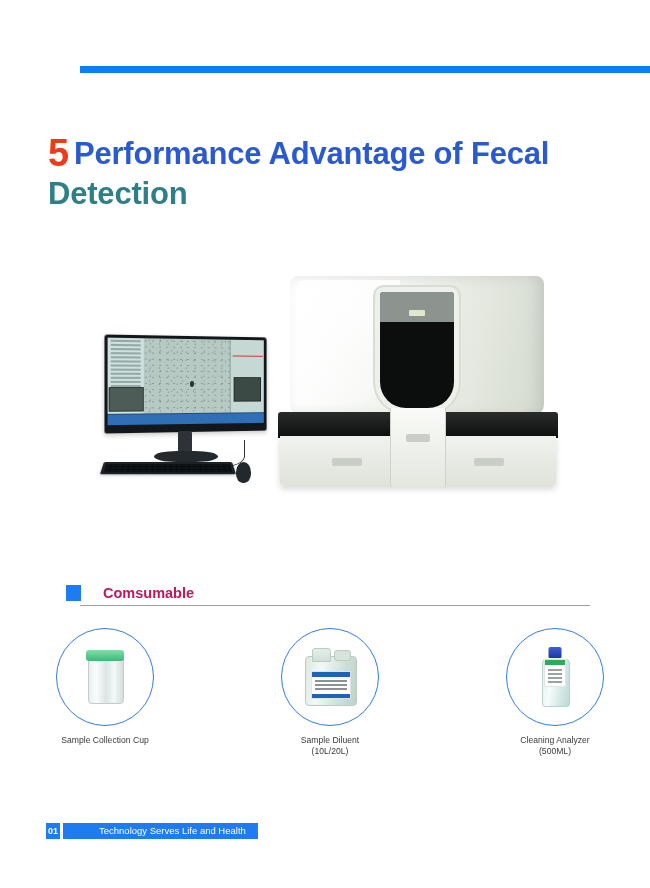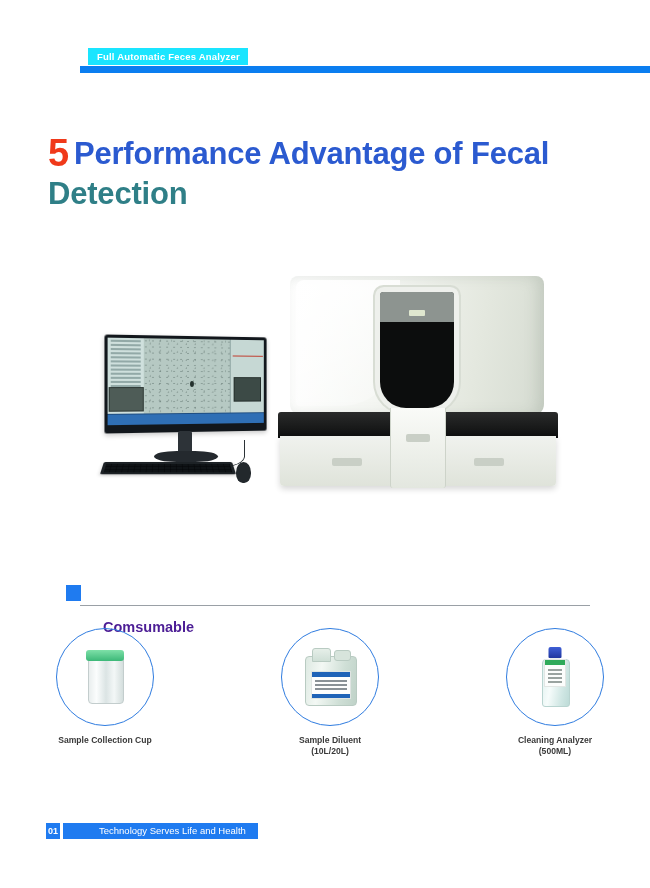--- a/index.html
+++ b/index.html
@@ -313,44 +313,42 @@
     position: absolute;
     left: 0; top: 1px;
     width: 15px; height: 16px;
     background: #1f7bf0;
   }
   .sec-title {
     position: absolute;
     left: 37px; top: 0;
     font-size: 14.5px;
     font-weight: 600;
-    color: #4c1d95;
+    color: #be185d;
     line-height: 19px;
-    margin-top: 34px;
   }
   .sec-rule {
     position: absolute;
     left: 14px; right: 0;
     top: 21px;
     height: 1px;
     background: #9aa0a6;
   }
 
   .consumables {
     position: absolute;
     left: 52px;
     top: 628px;
     width: 556px;
     display: flex;
     justify-content: space-between;
   }
   .cons-item {
     width: 106px;
     text-align: center;
-    font-weight: bold;
   }
   .cons-circle {
     width: 96px;
     height: 96px;
     margin: 0 auto;
     border: 1.4px solid #2f7ce0;
     border-radius: 50%;
     position: relative;
   }
   .cons-art {
@@ -558,21 +556,20 @@
     font-size: 9.5px;
     line-height: 16px;
     padding: 0 12px 0 36px;
     white-space: nowrap;
   }
 </style>
 </head>
 <body>
 
 <div class="header">
-  <div class="header-badge">Full Automatic Feces Analyzer</div>
   <div class="header-rule"></div>
 </div>
 
 <div class="title-block">
   <div class="title-line">
     <span class="title-num">5</span><span class="title-main">Performance Advantage of Fecal</span>
   </div>
   <div class="title-line">
     <span class="title-sub">Detection</span>
   </div>

